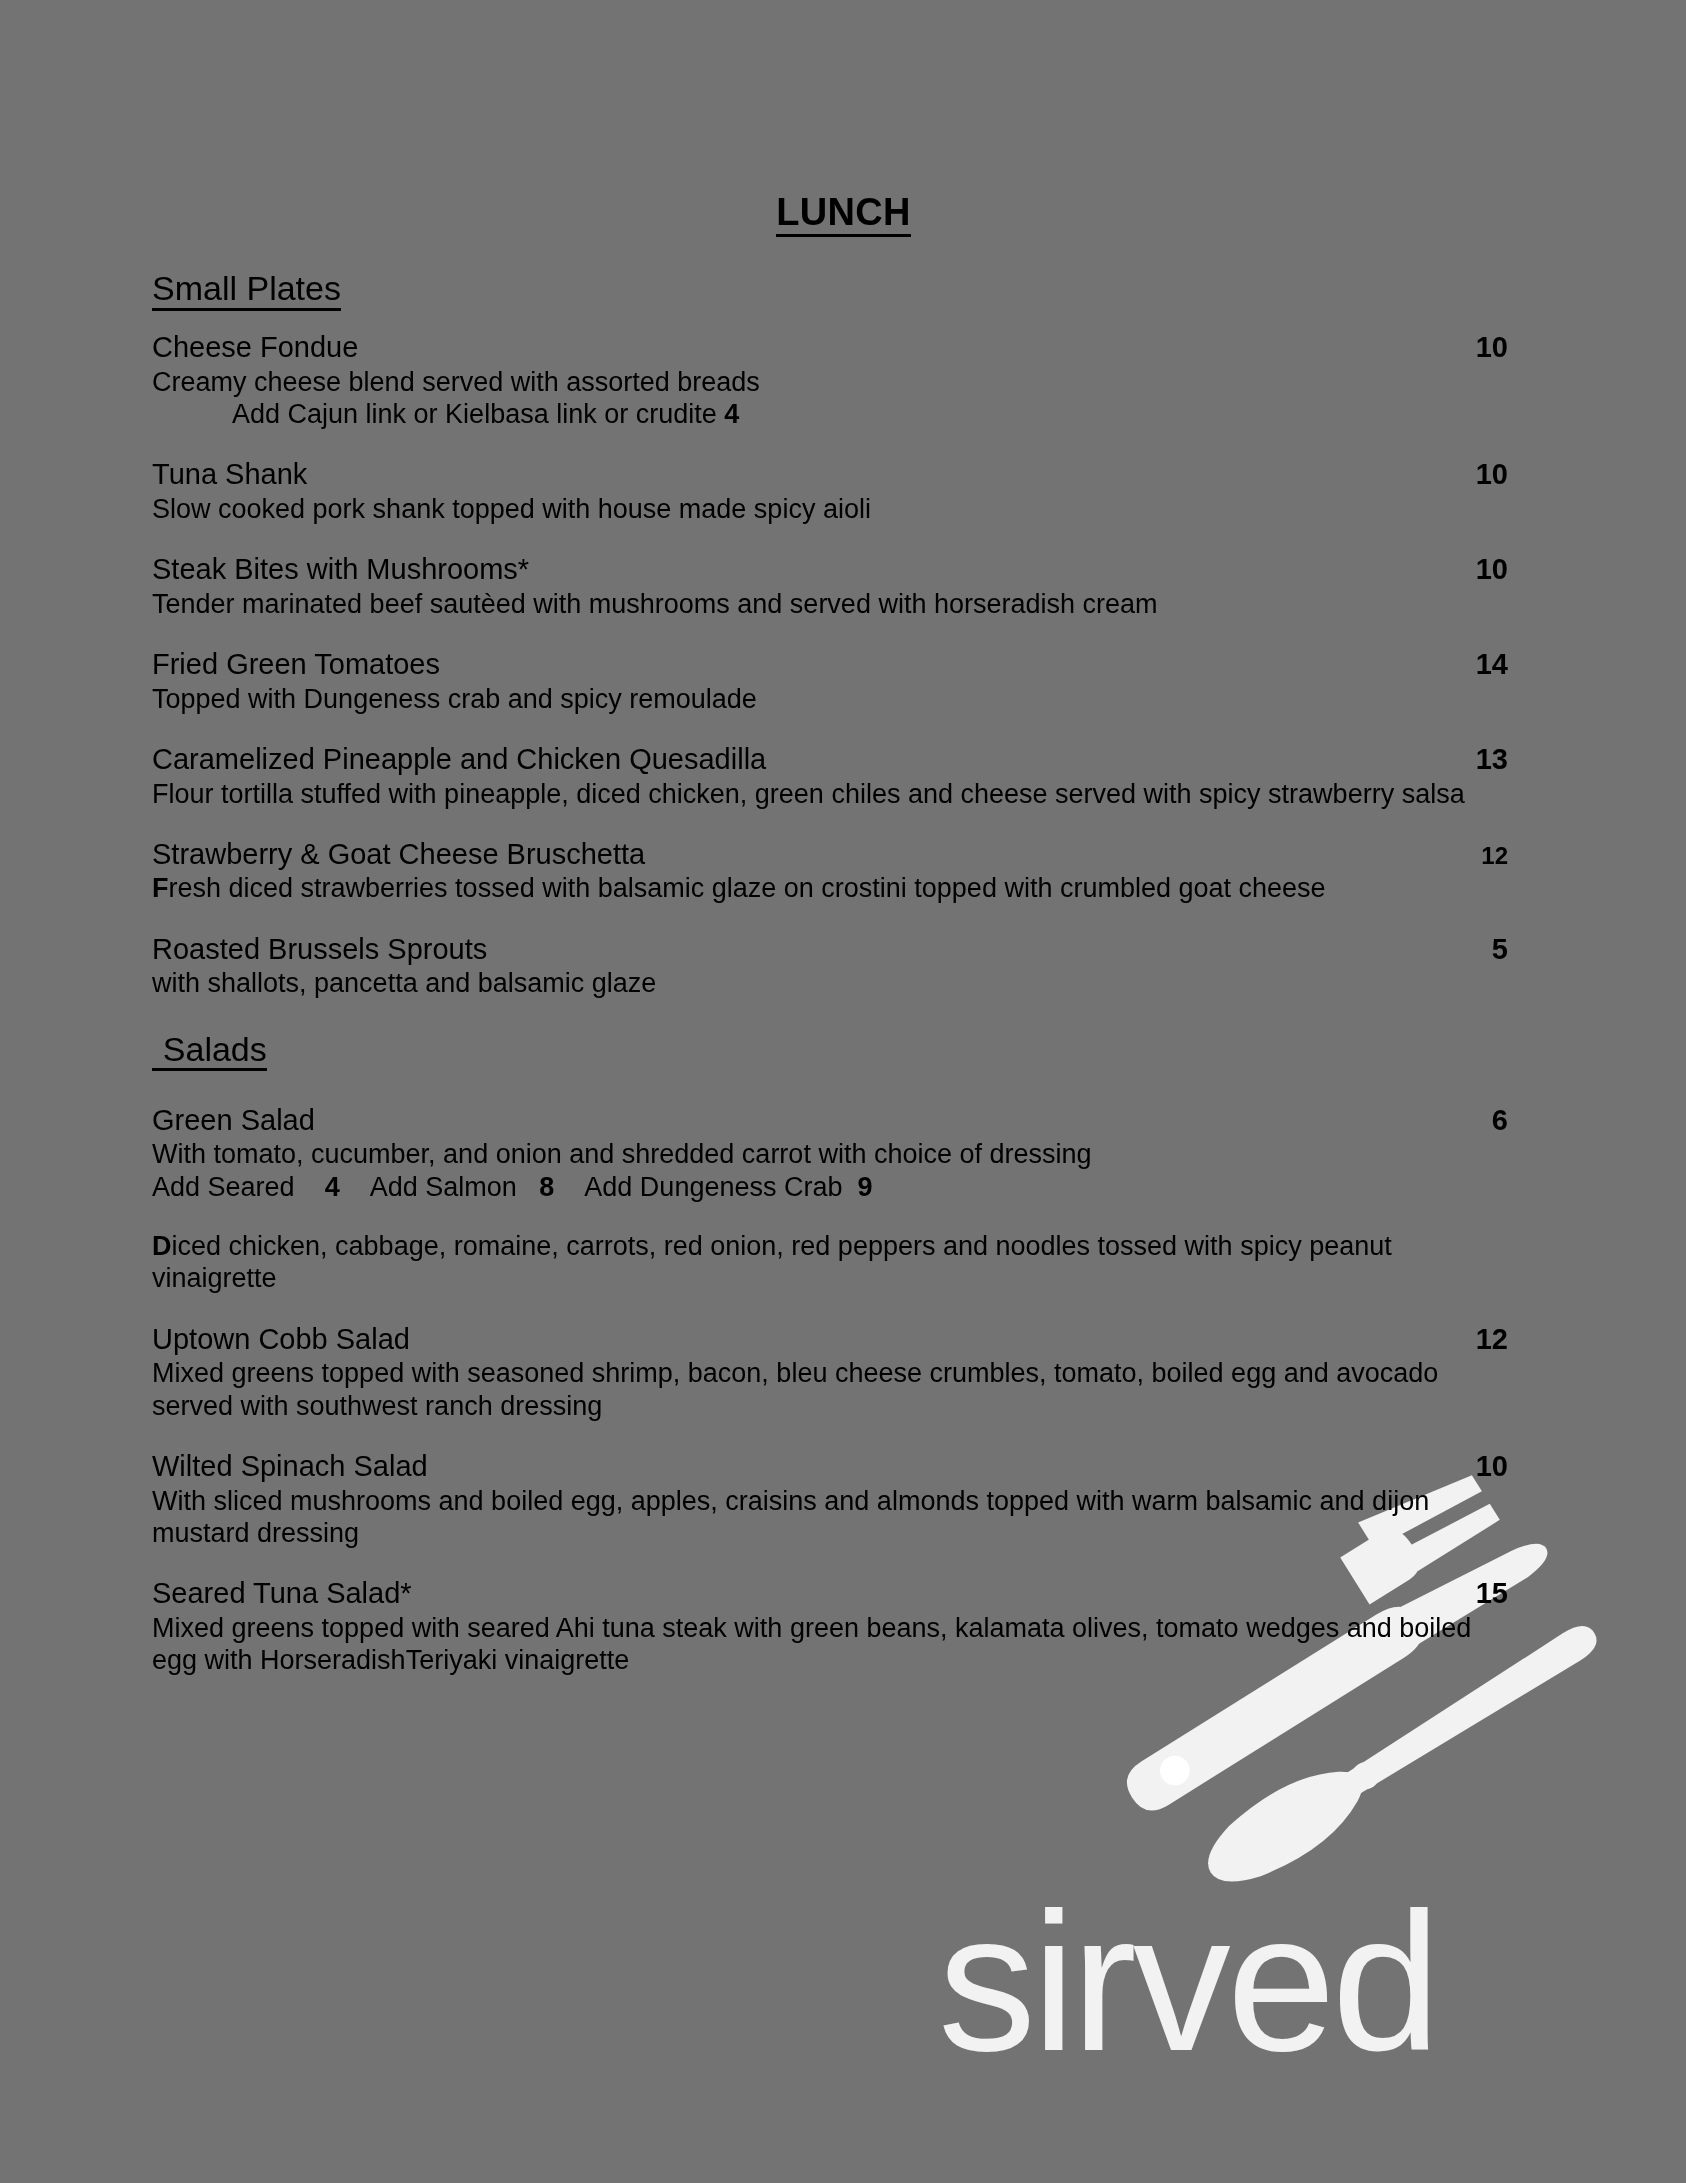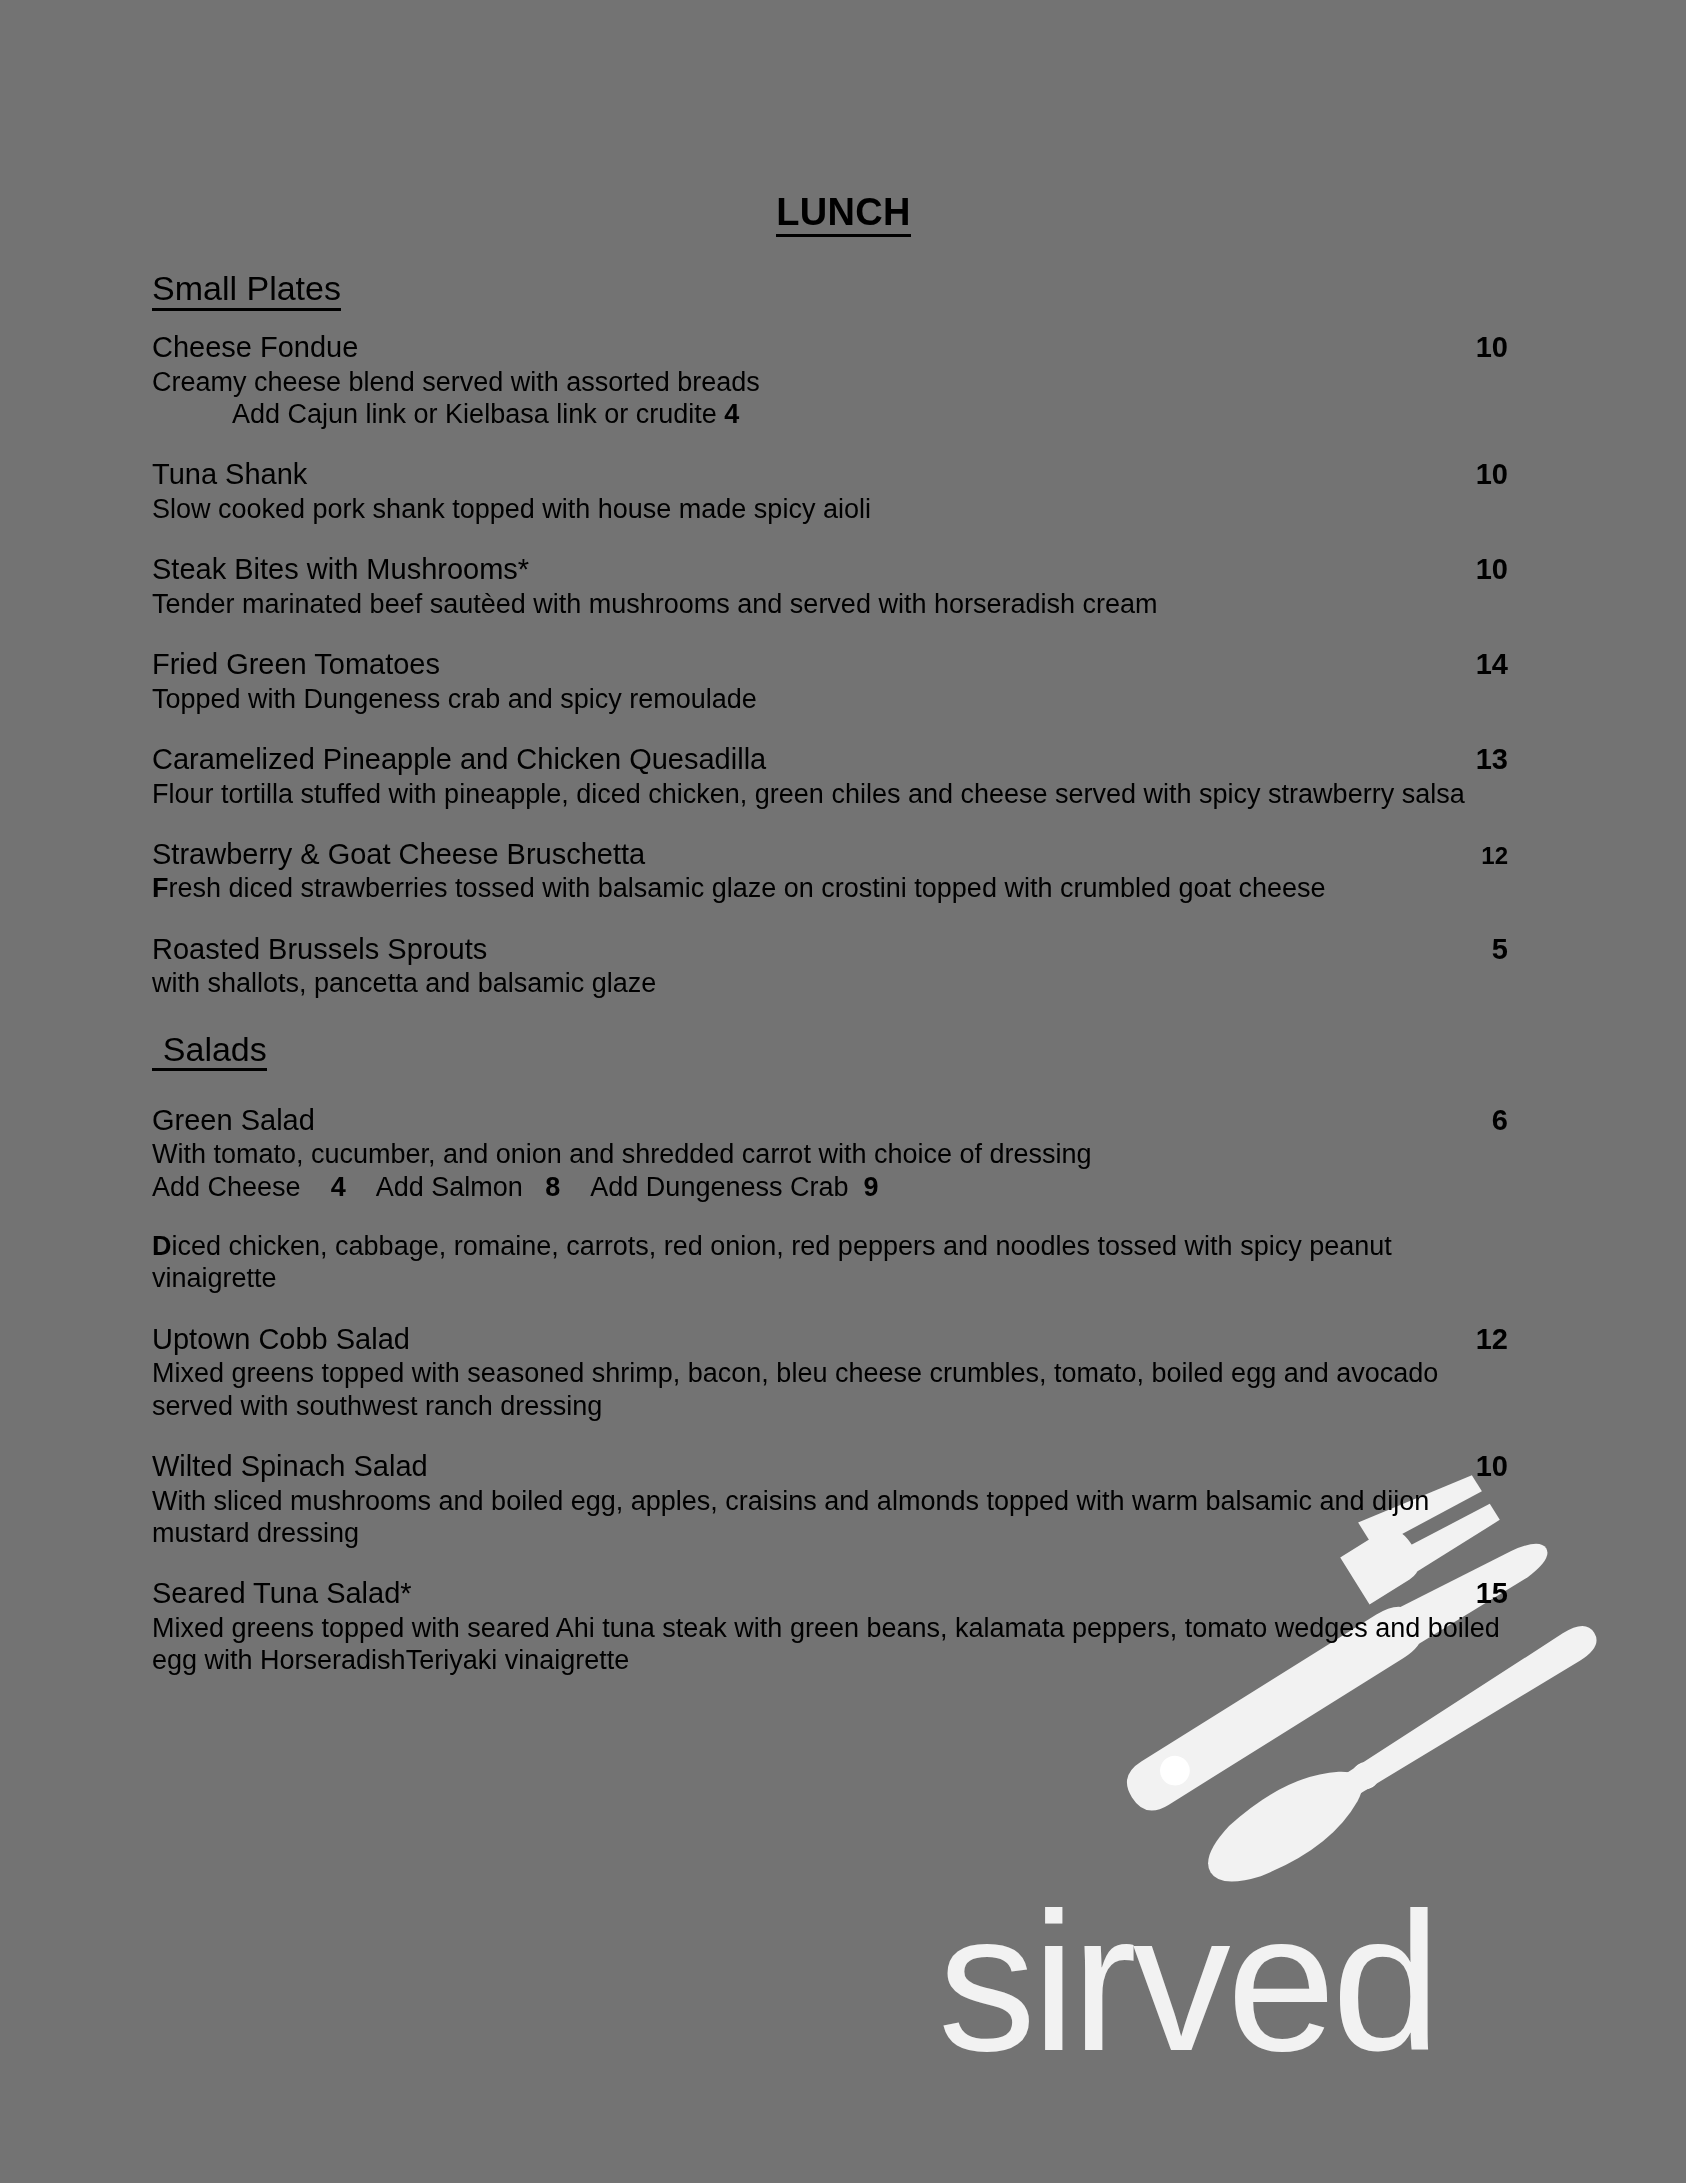--- a/index.html
+++ b/index.html
@@ -260,21 +260,21 @@
         <span class="u">Salads</span>
       </div>
 
       <div class="item">
         <div class="item-head">
           <span class="item-name">Green Salad</span>
           <span class="dotfill"></span>
           <span class="item-price">6</span>
         </div>
         <div class="item-desc">With tomato, cucumber, and onion and shredded carrot with choice of dressing</div>
-        <div class="item-addons"><span>Add Cheese</span>&nbsp;&nbsp;&nbsp;&nbsp;<b>4</b>&nbsp;&nbsp;&nbsp;&nbsp;<span>Add Salmon</span>&nbsp;&nbsp;&nbsp;<b>8</b>&nbsp;&nbsp;&nbsp;&nbsp;<span>Add Dungeness Crab</span>&nbsp;&nbsp;<b>9</b></div>
+        <div class="item-addons"><span>Add Seared</span>&nbsp;&nbsp;&nbsp;&nbsp;<b>4</b>&nbsp;&nbsp;&nbsp;&nbsp;<span>Add Salmon</span>&nbsp;&nbsp;&nbsp;<b>8</b>&nbsp;&nbsp;&nbsp;&nbsp;<span>Add Dungeness Crab</span>&nbsp;&nbsp;<b>9</b></div>
       </div>
 
       <div class="item">
         <div class="item-desc"><b>D</b><span>iced chicken, cabbage, romaine, carrots, red onion, red peppers and noodles tossed with spicy peanut vinaigrette</span></div>
       </div>
 
       <div class="item">
         <div class="item-head">
           <span class="item-name">Uptown Cobb Salad</span>
           <span class="dotfill"></span>
@@ -291,19 +291,19 @@
         </div>
         <div class="item-desc">With sliced mushrooms and boiled egg, apples, craisins and almonds topped with warm balsamic and dijon mustard dressing</div>
       </div>
 
       <div class="item">
         <div class="item-head">
           <span class="item-name">Seared Tuna Salad*</span>
           <span class="dotfill"></span>
           <span class="item-price">15</span>
         </div>
-        <div class="item-desc">Mixed greens topped with seared Ahi tuna steak with green beans, kalamata peppers, tomato wedges and boiled egg  with HorseradishTeriyaki vinaigrette</div>
+        <div class="item-desc">Mixed greens topped with seared Ahi tuna steak with green beans, kalamata olives, tomato wedges and boiled egg  with HorseradishTeriyaki vinaigrette</div>
       </div>
 
     </div>
   </div>
 </div>
 
 
 </body></html>

